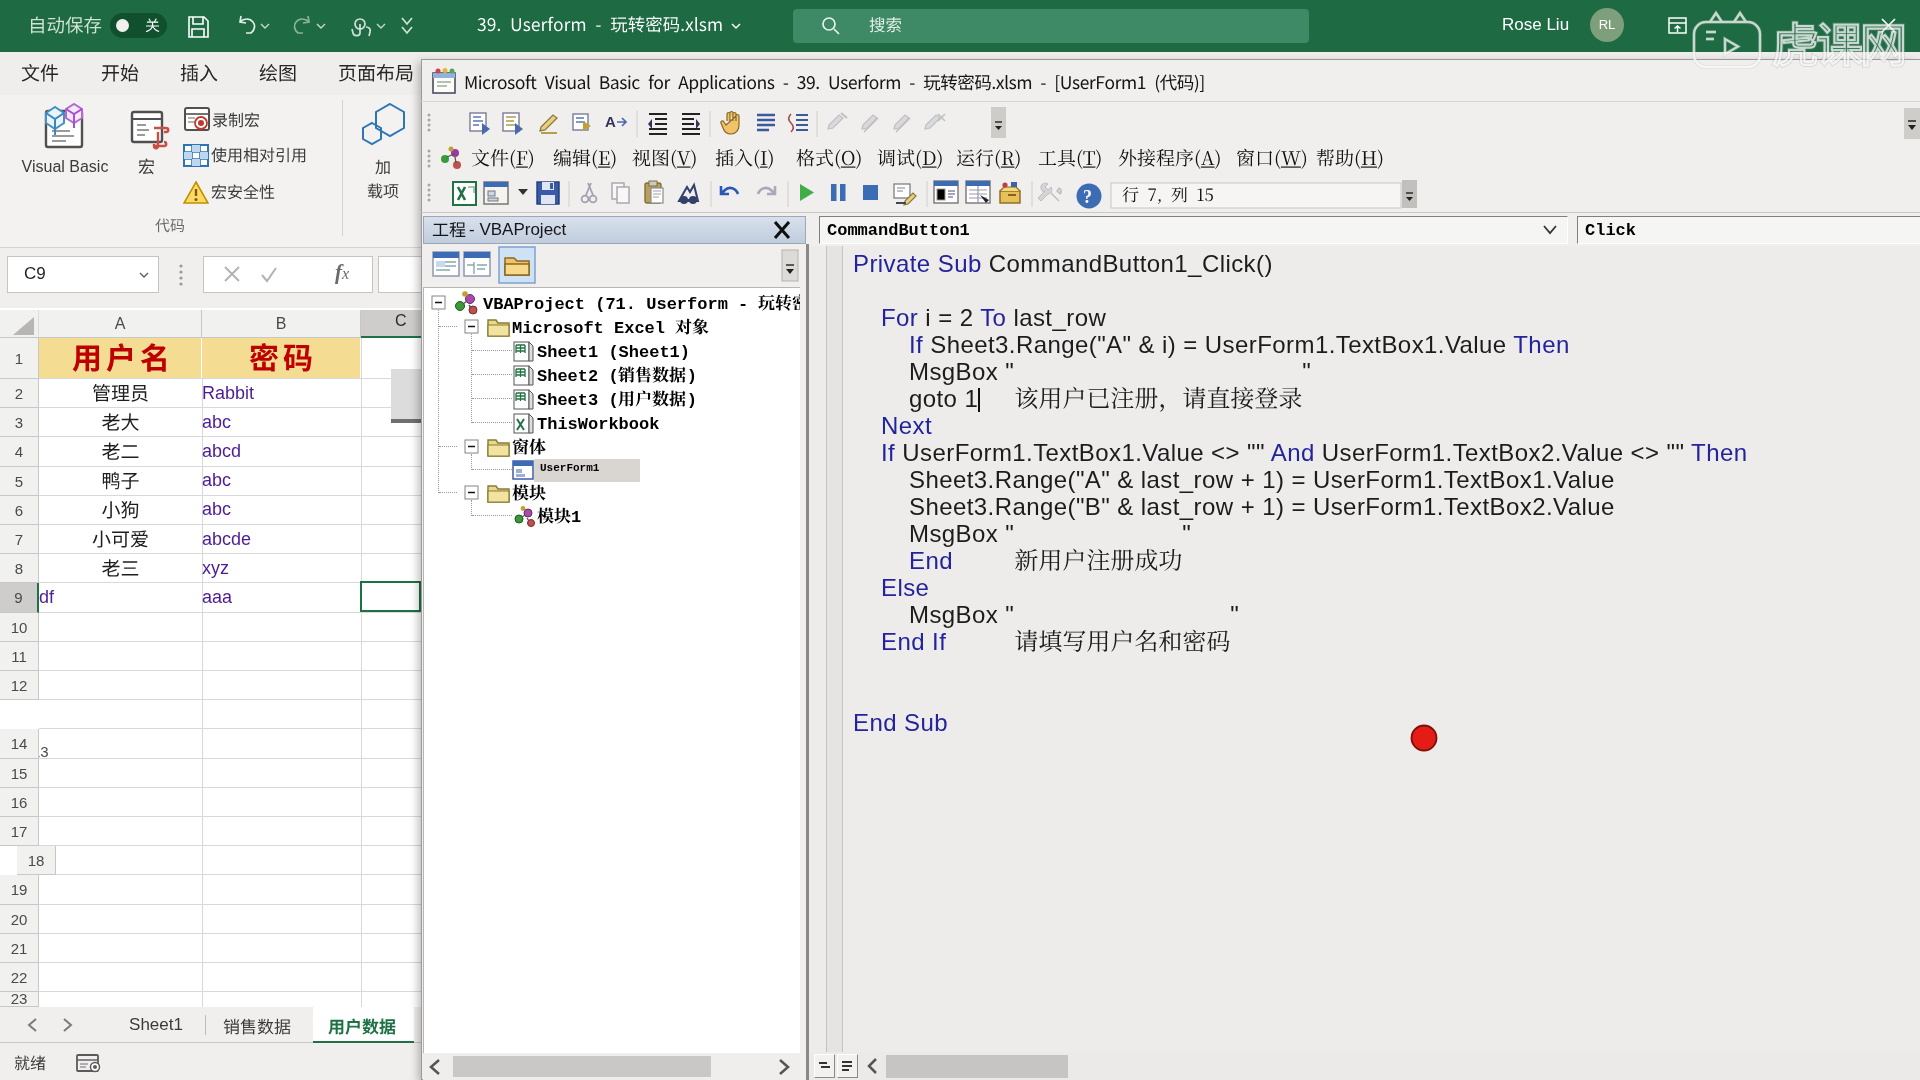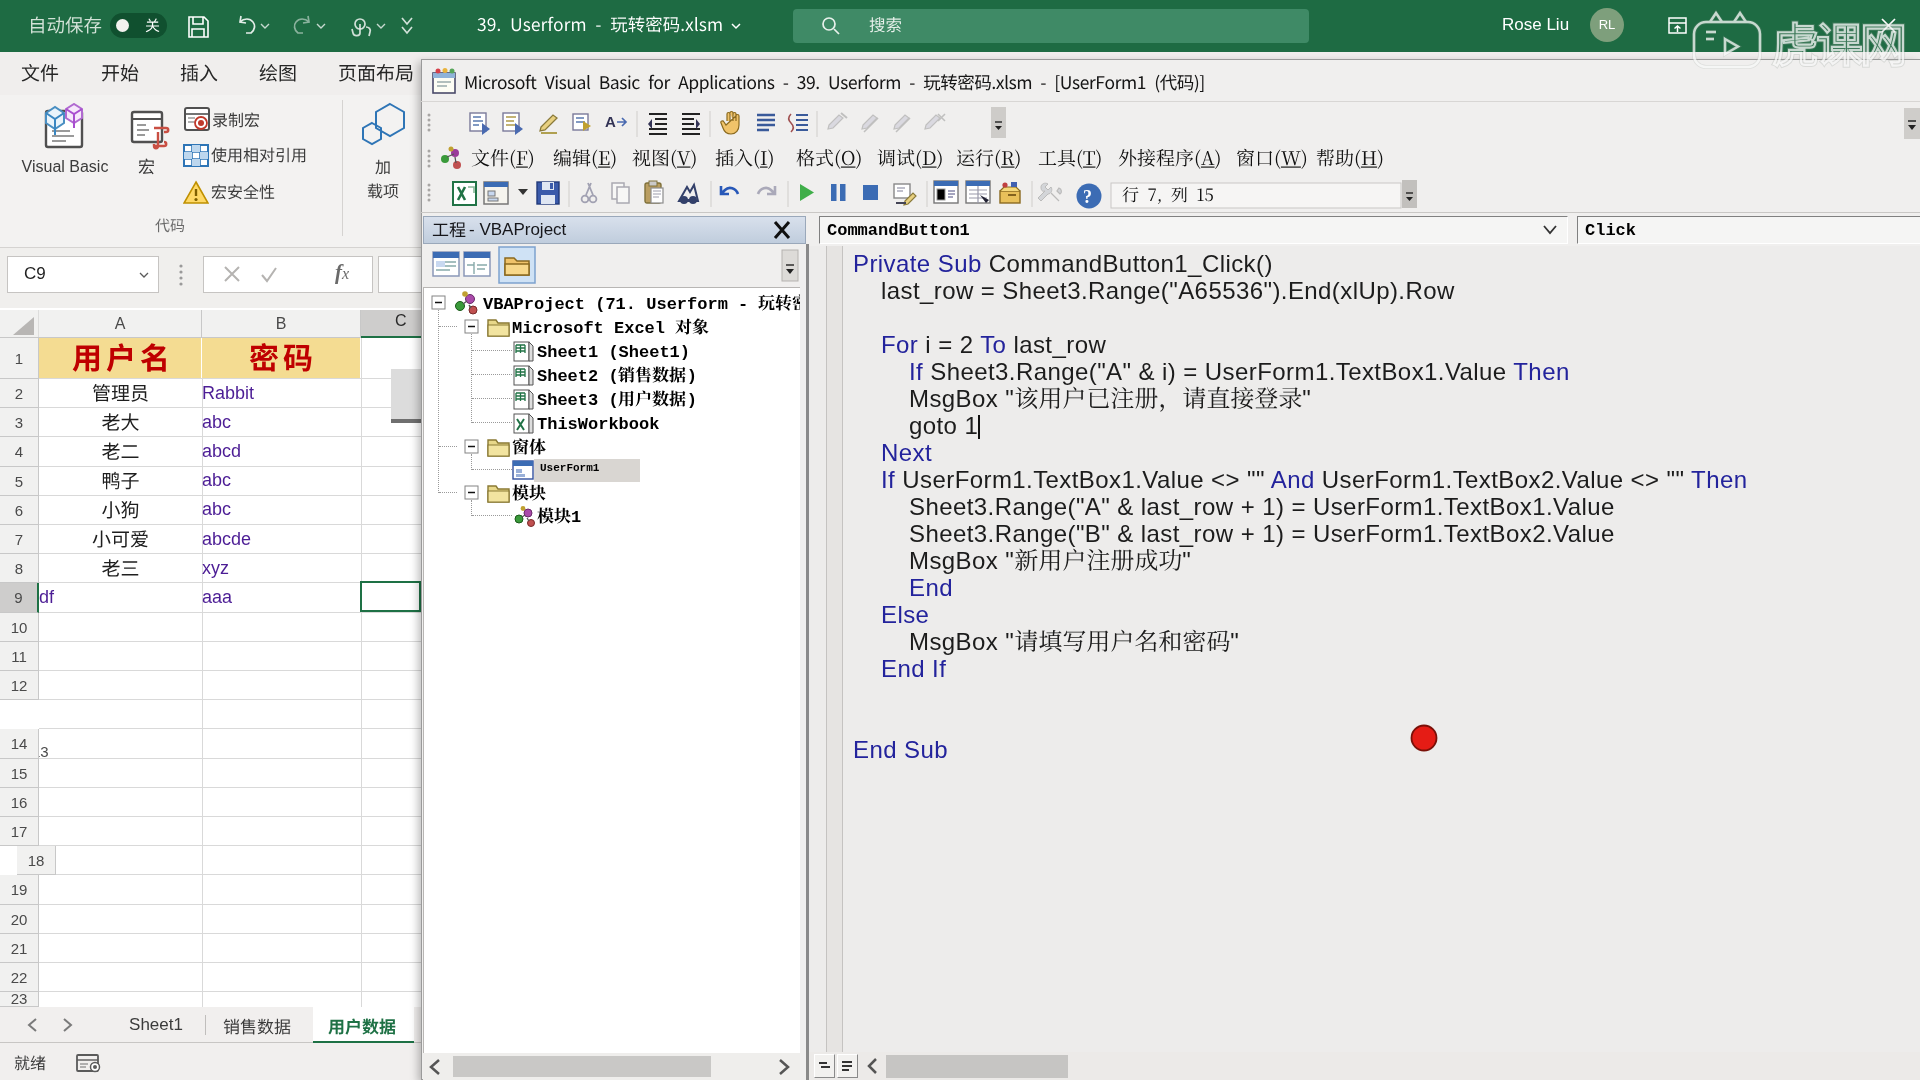--- a/index.html
+++ b/index.html
@@ -650,21 +650,20 @@
     <circle cx="7" cy="13" r="4" fill="#3a9a3a" stroke="#1a5a1a"></circle>
     <circle cx="16" cy="7" r="4" fill="#aa4aaa" stroke="#6a2a6a"></circle>
     <circle cx="19" cy="17" r="3.5" fill="#c05050" stroke="#7a2a2a"></circle>
     <path d="M10 11l3-2m2 3l2 3" stroke="#555" stroke-width="1.3"></path>
     <circle cx="11" cy="2.5" r="2.4" fill="#c0a030"></circle>
   </svg>
 <i class="k"></i>
 <div class="tl mono" style="left:571px;top:508px;font-size:17px;font-weight:bold">1</div>
 <div id="code" class="ab" style="left:853px;top:250px;font-size:24px;letter-spacing:0.42px;line-height:27px;color:#1c1c1c;z-index:20">
     <div><span class="kw">Private</span> <span class="kw">Sub</span> CommandButton1_Click()</div>
-    <div class="i1">last_row = Sheet3.Range("A65536").End(xlUp).Row</div>
     <div>&nbsp;</div>
     <div class="i1"><span class="kw">For</span> i = 2 <span class="kw">To</span> last_row</div>
     <div class="i2"><span class="kw">If</span> Sheet3.Range("A" &amp; i) = UserForm1.TextBox1.Value <span class="kw">Then</span></div>
     <div class="i2">MsgBox "<i class="k" style="width:288px"></i>"</div>
     <div class="i2">goto 1<span class="caret"></span></div>
     <div class="i1"><span class="kw">Next</span></div>
     <div class="i1"><span class="kw">If</span> UserForm1.TextBox1.Value &lt;&gt; "" <span class="kw">And</span> UserForm1.TextBox2.Value &lt;&gt; "" <span class="kw">Then</span></div>
     <div class="i2">Sheet3.Range("A" &amp; last_row + 1) = UserForm1.TextBox1.Value</div>
     <div class="i2">Sheet3.Range("B" &amp; last_row + 1) = UserForm1.TextBox2.Value</div>
     <div class="i2">MsgBox "<i class="k" style="width:168px"></i>"</div>

